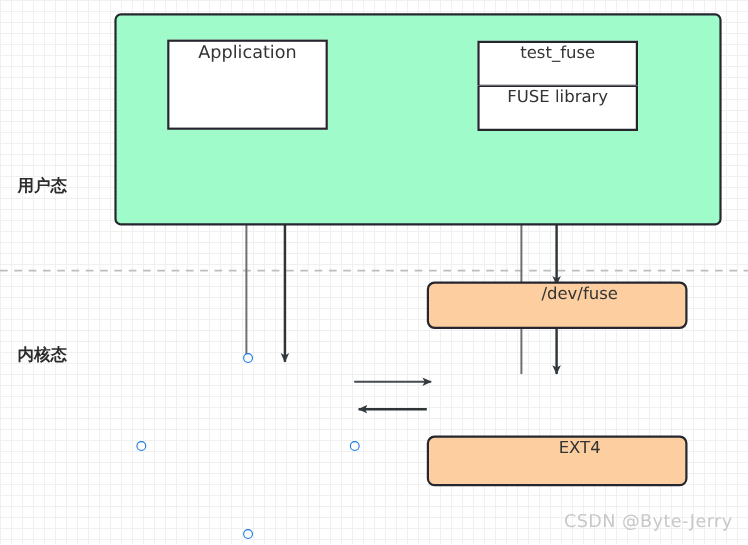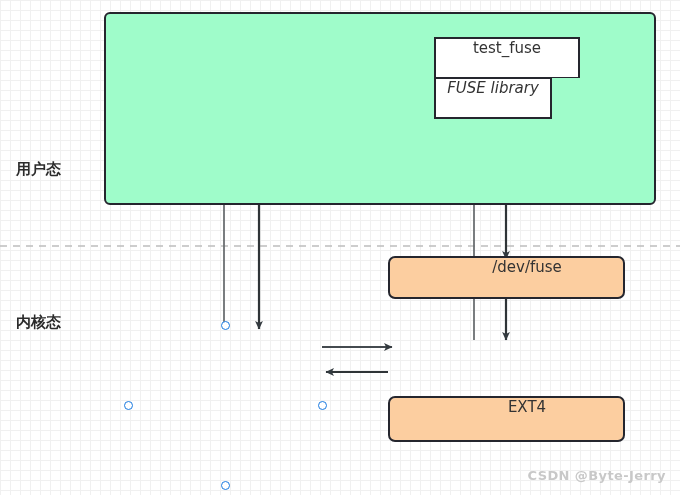--- a/index.html
+++ b/index.html
@@ -60,24 +60,23 @@
   .node-application {
     left: 152px; top: 36px; width: 146px; height: 82px;
     font-size: 16px;
   }
   .node-test-fuse {
     left: 434px; top: 37px; width: 146px; height: 41px;
     font-size: 15px;
     border-bottom-width: 1.5px;
   }
   .node-fuse-library {
-    left: 434px; top: 78px; width: 118px; height: 41px;
+    left: 434px; top: 78px; width: 146px; height: 41px;
     font-size: 15px;
     border-top-width: 1.5px;
-    font-style: italic;
   }
   .node-system-call {
     left: 147px; top: 150px; width: 413px; height: 40px;
     font-size: 15px;
   }
   .node-vfs {
     left: 128px; top: 325px; width: 194px; height: 160px;
     font-size: 16px;
     border-radius: 5px;
   }
@@ -111,26 +110,25 @@
     margin-top: -4px;
     border-radius: 50%;
     background: #ffffff;
     border: 1.5px solid #1a7ae0;
     z-index: 5;
   }
   .watermark {
     position: absolute;
     right: 14px;
     bottom: 12px;
-    font-size: 13px;
+    font-size: 16px;
     color: #c8c8c8;
     letter-spacing: 0.4px;
     z-index: 4;
     white-space: nowrap;
-    font-weight: bold;
   }
 </style>
 </head>
 <body>
 
 <div id="canvas">
 
   <svg id="svg-layer" viewBox="0 0 680 495" xmlns="http://www.w3.org/2000/svg">
     <defs>
       <marker id="arrowhead" markerWidth="9" markerHeight="9" refX="8" refY="4.5" orient="auto" markerUnits="userSpaceOnUse">
@@ -154,20 +152,23 @@
 
     <line x1="506" y1="299" x2="506" y2="340" stroke="#2f3437" stroke-width="2.2" marker-end="url(#arrowhead)"></line>
 
     <line x1="322" y1="347" x2="392" y2="347" stroke="#444a4f" stroke-width="1.8" marker-end="url(#arrowhead)"></line>
 
     <line x1="388" y1="372" x2="326" y2="372" stroke="#2f3437" stroke-width="2.2" marker-end="url(#arrowhead)"></line>
   </svg>
 
   <div class="node user-space-box"></div>
 
+  <div class="node white-box node-application">
+    <span>Application</span>
+  </div>
 
   <div class="node white-box node-test-fuse">
     <span>test_fuse</span>
   </div>
 
   <div class="node white-box node-fuse-library">
     <span>FUSE library</span>
   </div>
 
 

